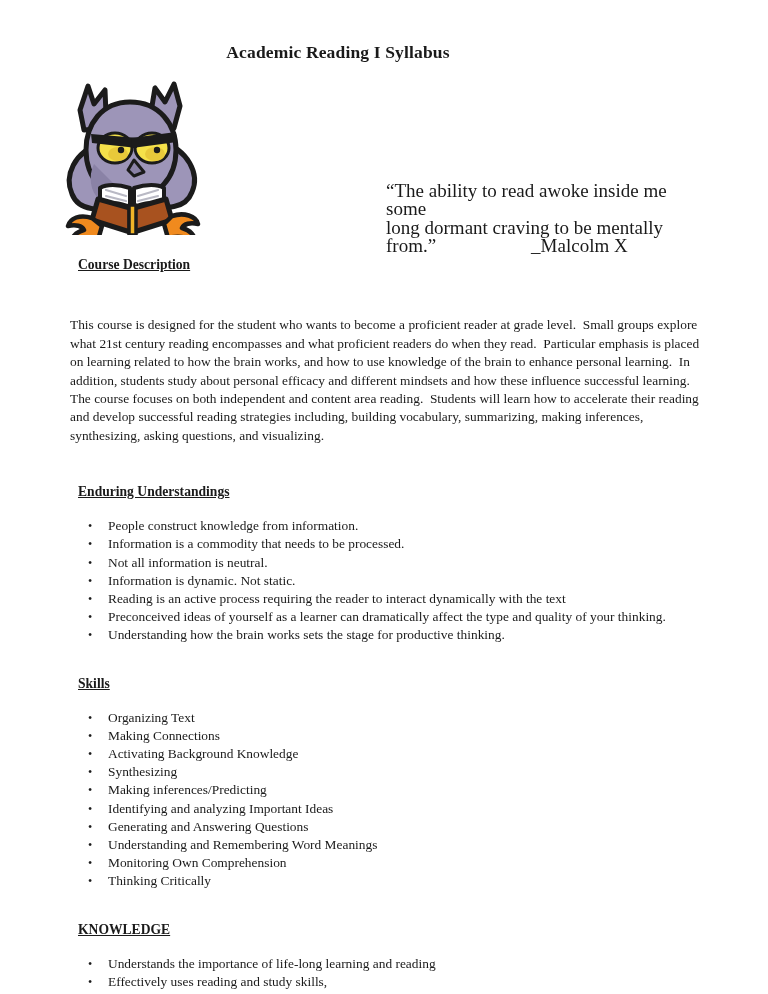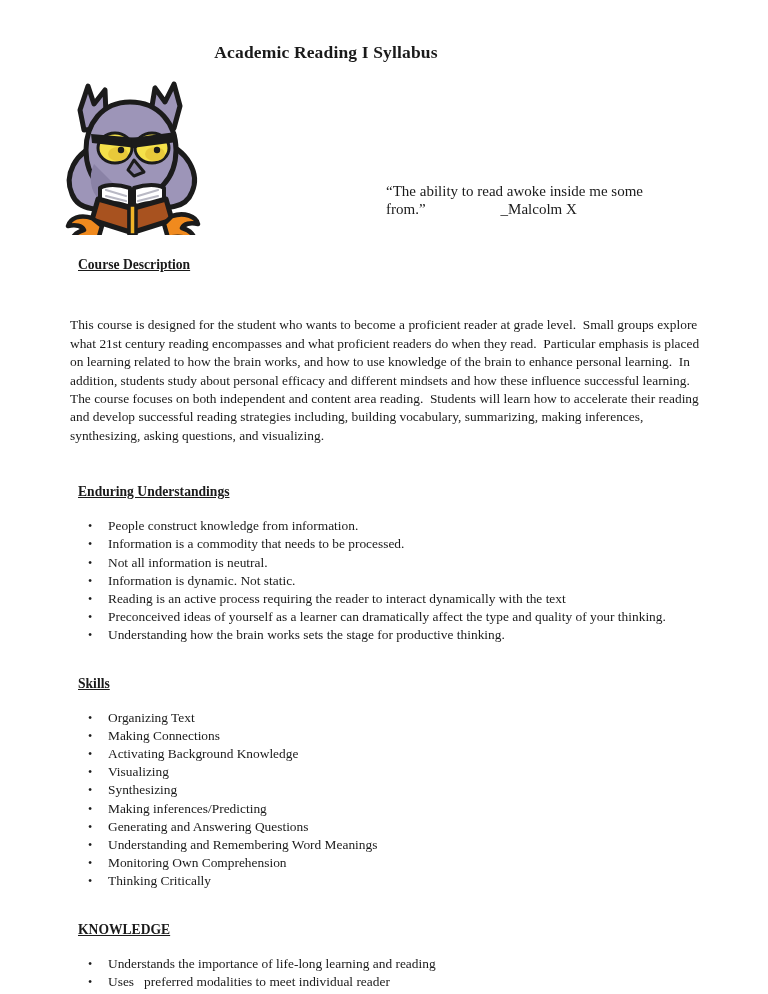--- a/index.html
+++ b/index.html
@@ -19,21 +19,21 @@
     position: relative;
     width: 768px;
     height: 994px;
     background: #fff;
   }
 
   
   .doc-title {
     position: absolute;
     top: 42px;
-    left: 0;
+    left: 12px;
     width: 652px;
     text-align: center;
     font-size: 17.5px;
     font-weight: bold;
     letter-spacing: 0.15px;
   }
 
   
   .owl-figure {
     position: absolute;
@@ -43,21 +43,21 @@
     height: 155px;
   }
   .owl-figure svg { display: block; width: 100%; height: 100%; }
 
   
   .quote-block {
     position: absolute;
     left: 386px;
     top: 182px;
     width: 300px;
-    font-size: 15px;
+    font-size: 19px;
     line-height: 18.3px;
   }
   .quote-attrib-line {
     white-space: pre;
   }
 
   
   .content {
     position: absolute;
     left: 62px;
@@ -158,20 +158,21 @@
       <path d="M71 125 L78 125 L78 155 L71 155 Z" fill="#f0b428" stroke="#1b1b1b" stroke-width="3.5" stroke-linejoin="round"></path>
 
       <path d="M34 138 C22 134 12 138 10 146 C18 144 24 146 26 150 C18 152 12 158 14 164 C22 158 32 158 40 160 L44 146 Z" fill="#f08a1e" stroke="#1b1b1b" stroke-width="4.5" stroke-linejoin="round"></path>
 
       <path d="M114 136 C126 132 138 136 140 144 C132 142 126 144 124 148 C132 150 138 156 136 162 C128 156 118 156 110 158 L106 144 Z" fill="#f08a1e" stroke="#1b1b1b" stroke-width="4.5" stroke-linejoin="round"></path>
     </svg>
   </div>
 
   <div class="quote-block">
     <div>“The ability to read awoke inside me some</div>
+    <div>long dormant craving to be mentally</div>
     <div class="quote-attrib-line">from.”                    _Malcolm X</div>
   </div>
 
   <div class="content">
 
     <div class="section">
       <div class="section-heading">Course Description</div>
       <div class="spacer-line"></div>
       <p class="body-para">This course is designed for the student who wants to become a proficient reader at grade level.  Small groups explore what 21st century reading encompasses and what proficient readers do when they read.  Particular emphasis is placed on learning related to how the brain works, and how to use knowledge of the brain to enhance personal learning.  In addition, students study about personal efficacy and different mindsets and how these influence successful learning. The course focuses on both independent and content area reading.  Students will learn how to accelerate their reading and develop successful reading strategies including, building vocabulary, summarizing, making inferences, synthesizing, asking questions, and visualizing.</p>
     </div>
@@ -192,34 +193,35 @@
     </div>
 
     <div class="block-gap"></div>
 
     <div class="section">
       <div class="section-heading">Skills</div>
       <ul class="bullets">
         <li>Organizing Text</li>
         <li>Making Connections</li>
         <li>Activating Background Knowledge</li>
-        <li>Visualizing</li>
         <li>Synthesizing</li>
         <li>Making inferences/Predicting</li>
+        <li>Identifying and analyzing Important Ideas</li>
         <li>Generating and Answering Questions</li>
         <li>Understanding and Remembering Word Meanings</li>
         <li>Monitoring Own Comprehension</li>
         <li>Thinking Critically</li>
       </ul>
     </div>
 
     <div class="block-gap"></div>
 
     <div class="section">
       <div class="section-heading">KNOWLEDGE</div>
       <ul class="bullets">
         <li>Understands the importance of life-long learning and reading</li>
+        <li>Effectively uses reading and study skills,</li>
         <li>Uses   preferred modalities to meet individual reader</li>
       </ul>
     </div>
 
   </div>
 </div>
 
 </body></html>

